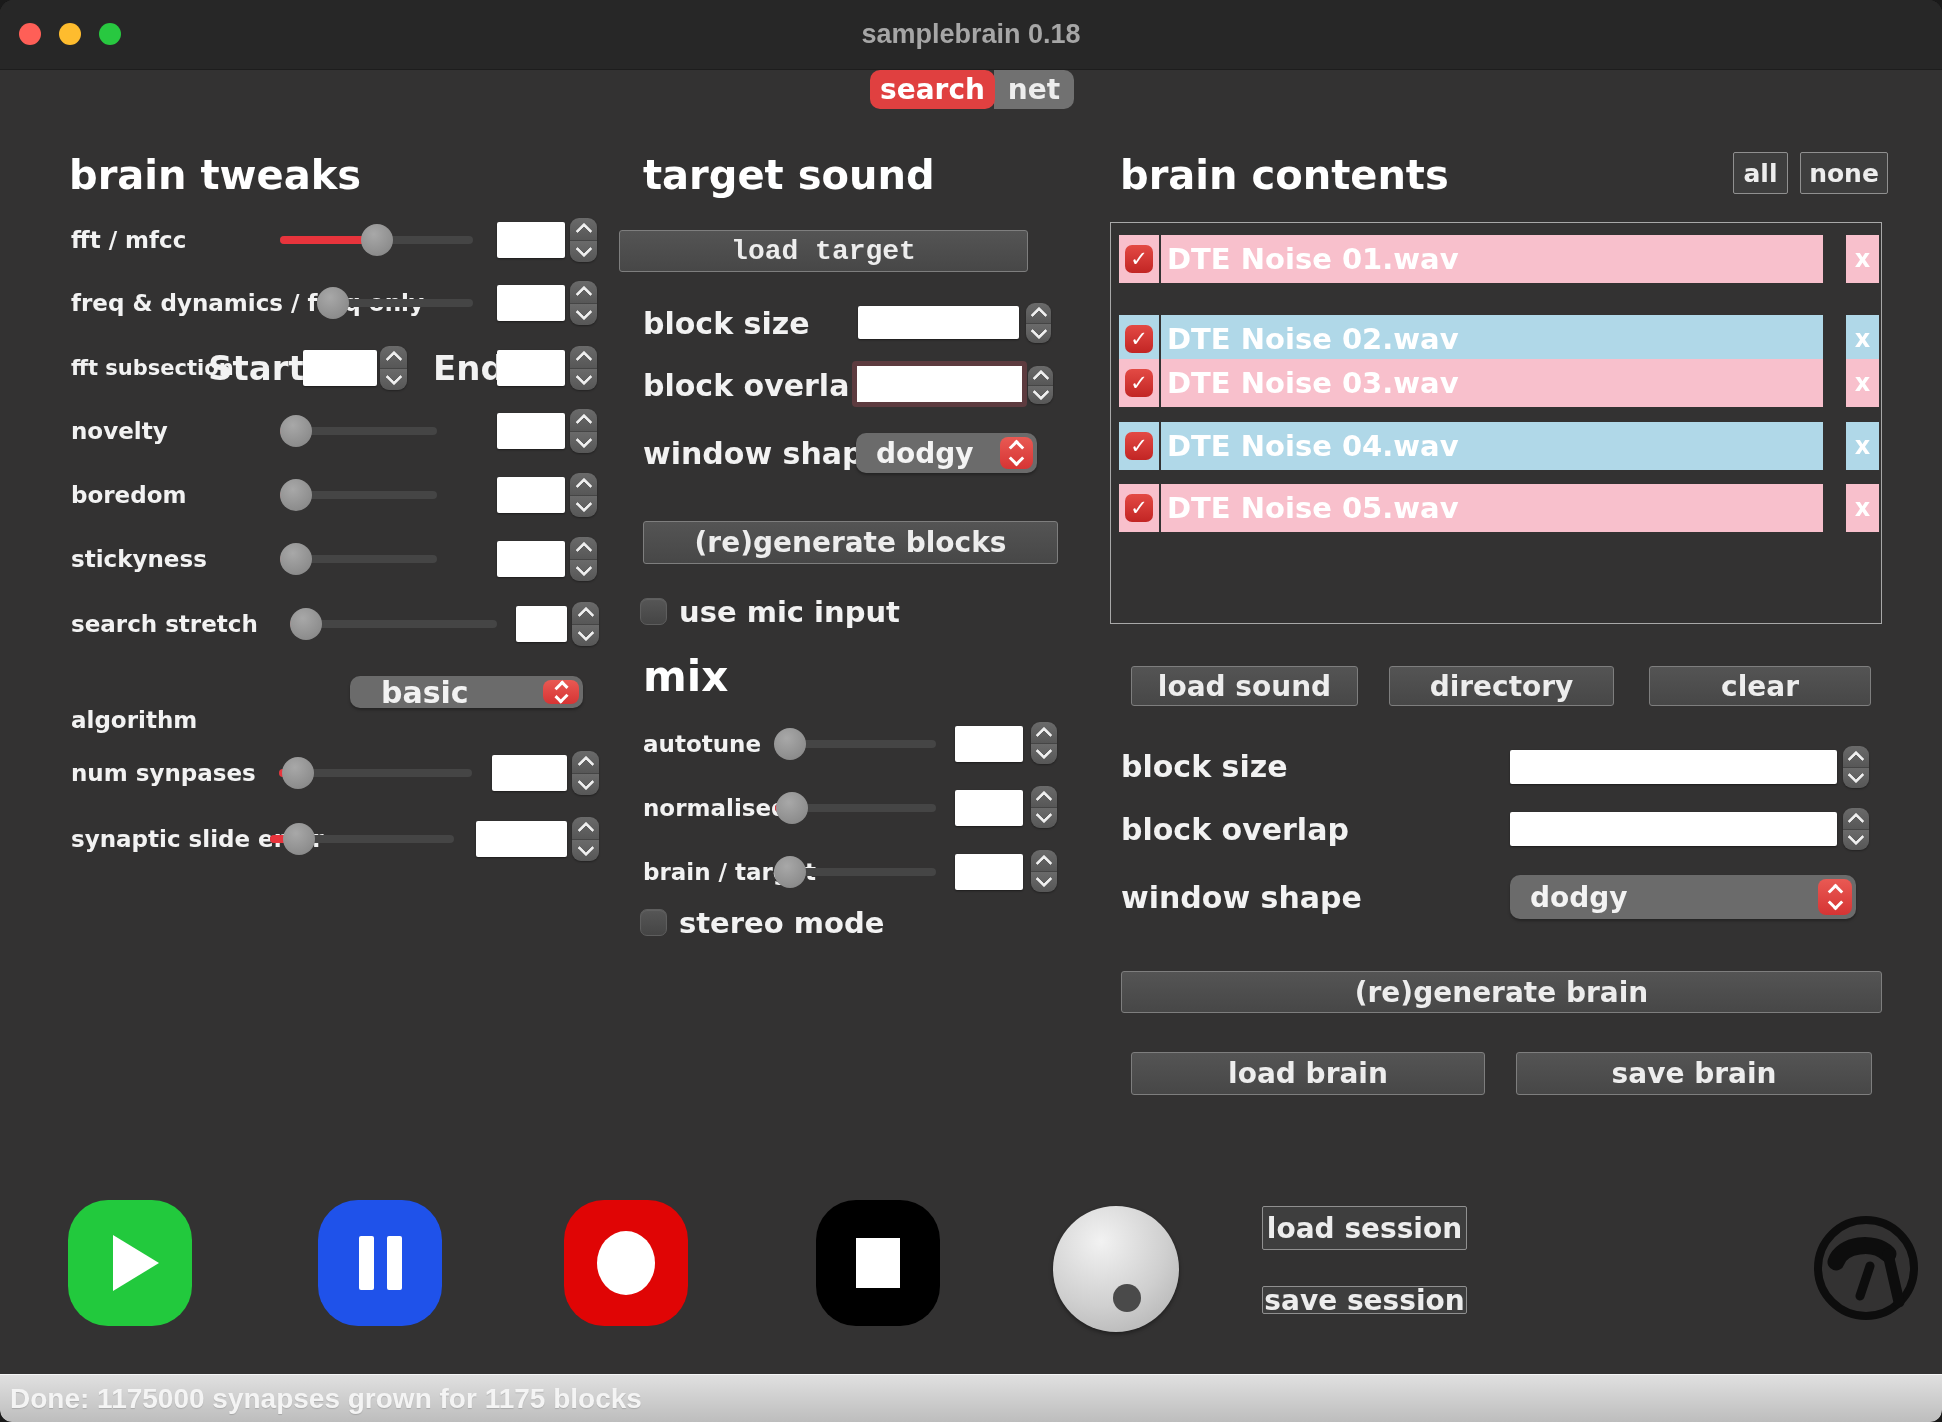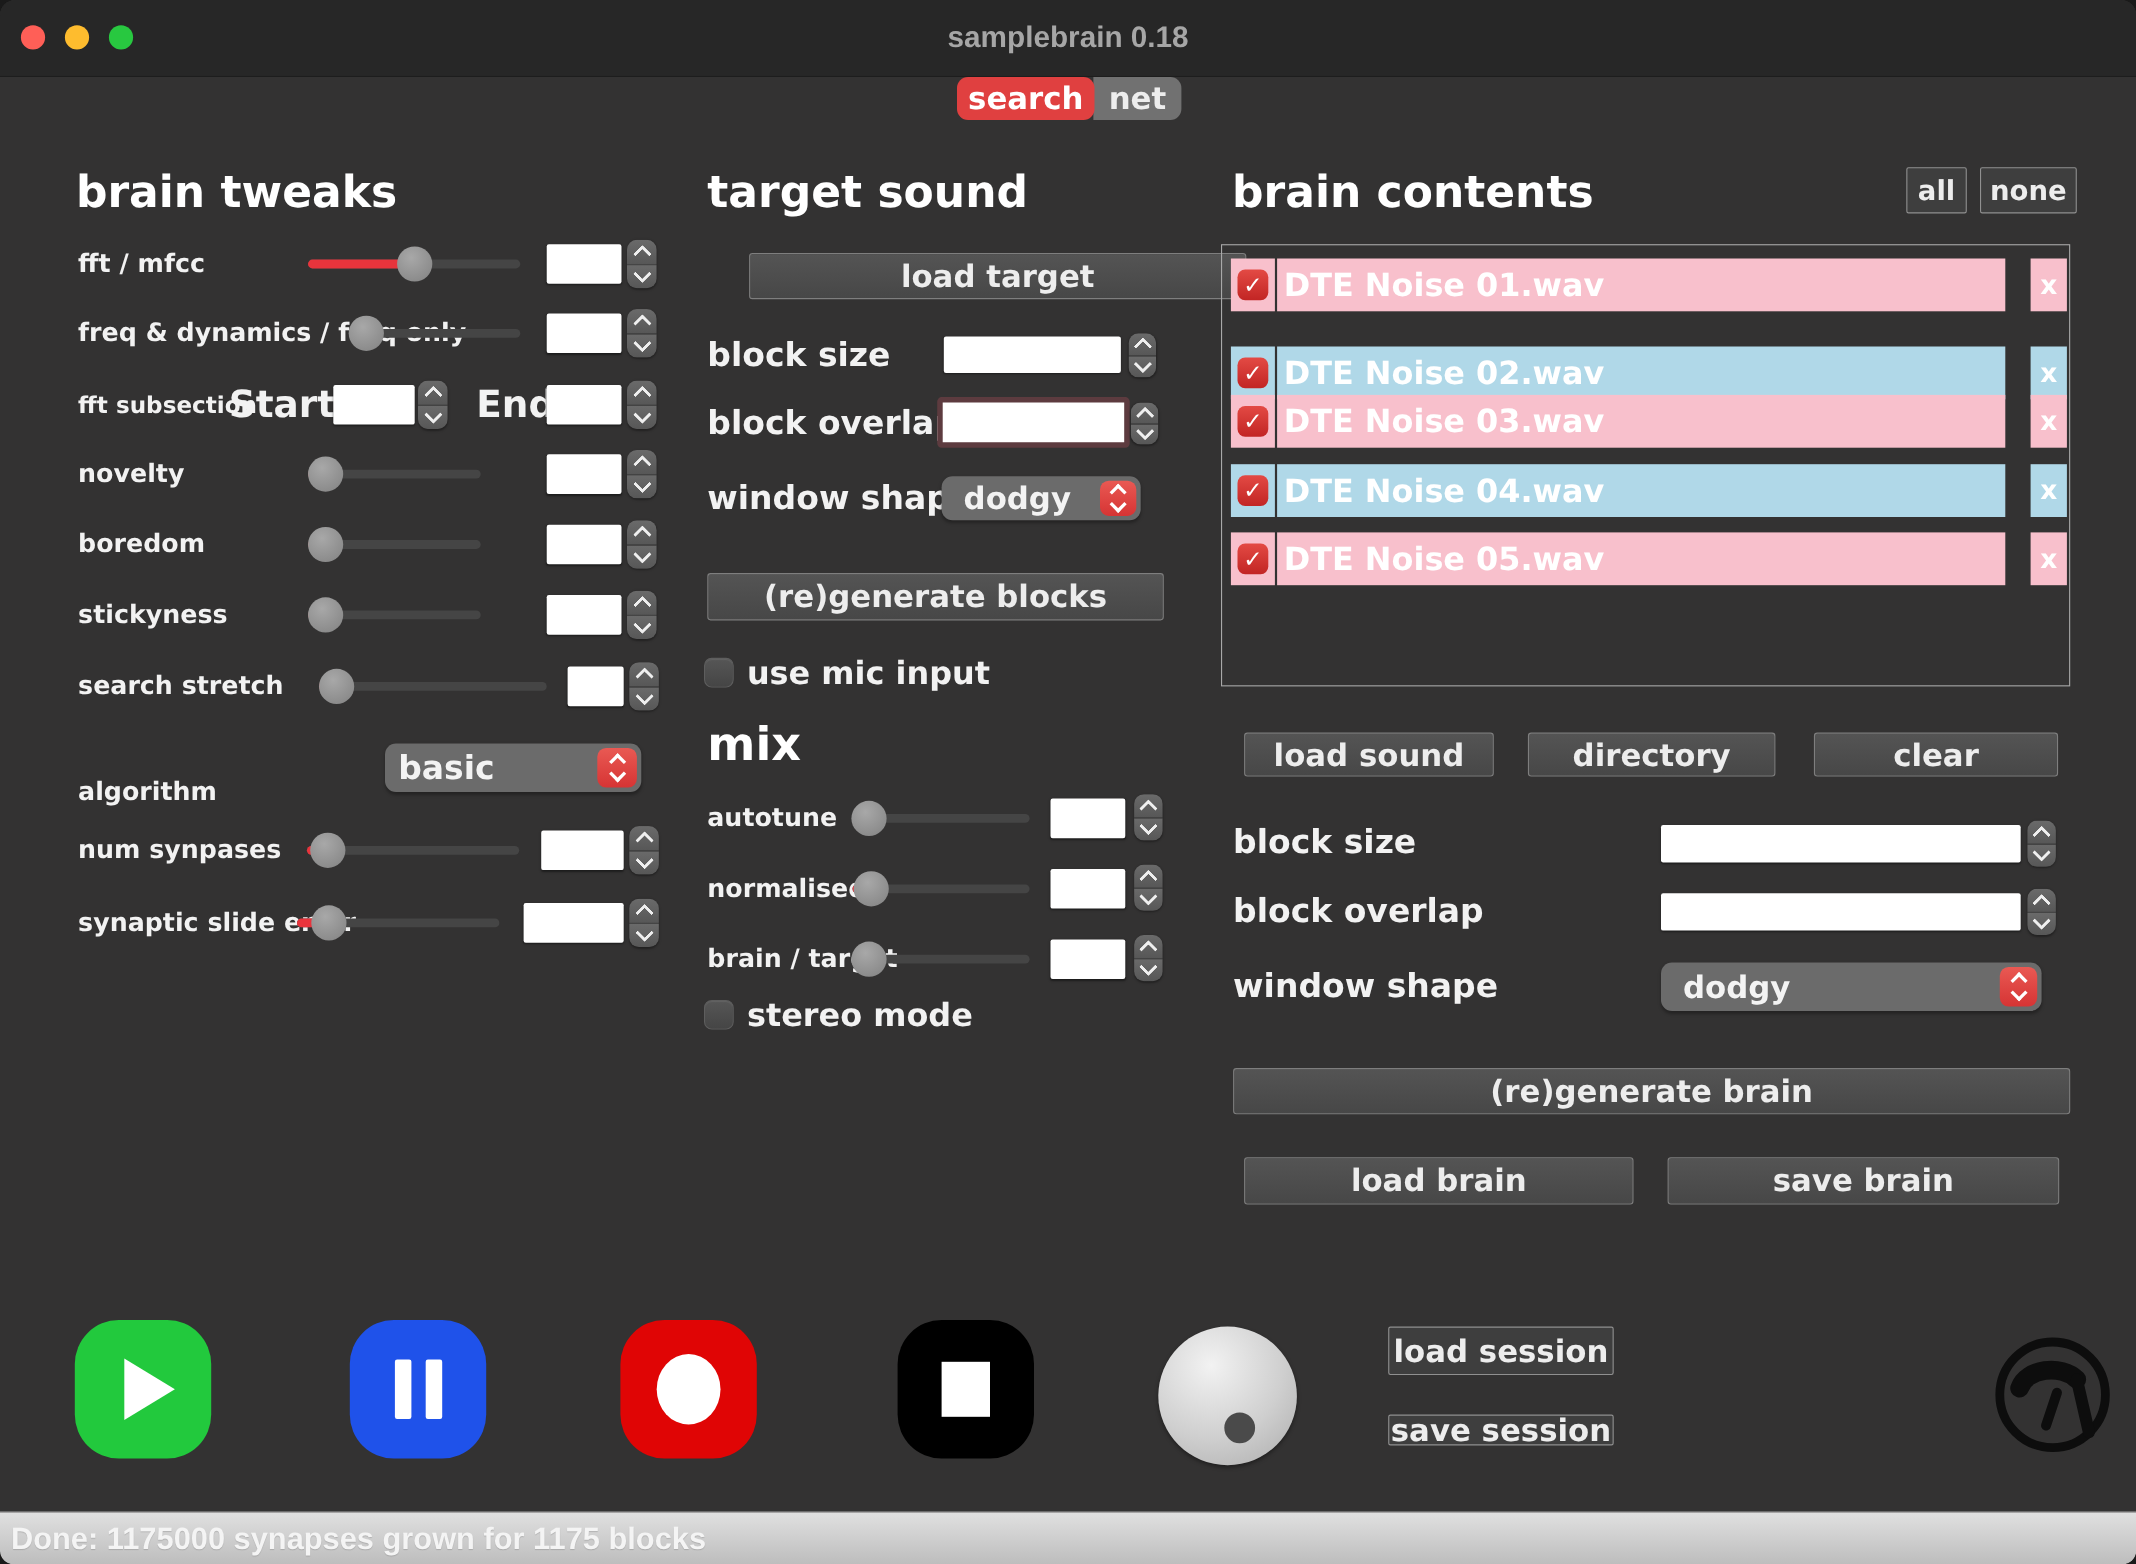--- a/index.html
+++ b/index.html
@@ -233,31 +233,31 @@
   <div class="spin" style="left:476px;top:821px;width:91px;height:36px;"></div>
   <div class="pill" style="left:572px;top:817px;">
       <div class="pb">
         <span class="cv up"></span>
       </div>
       <div class="pb pbd">
         <span class="cv dn"></span>
       </div>
     </div>
 
-  <div class="dd" style="left:350px;top:676px;width:233px;height:44px;font-size:30px;padding-left:12px;box-sizing:border-box;">
+  <div class="dd" style="left:350px;top:676px;width:233px;height:32px;font-size:30px;padding-left:31px;box-sizing:border-box;">
     <span>basic</span>
     <span class="combo" style="width:36px;">
         <span class="cv2 up"></span>
         <span class="cv2 dn"></span>
       </span>
   </div>
 
   <div class="h1" style="left:643px;top:152px;">target sound</div>
 
-  <div class="gbtn" style="left:681px;top:230px;width:452px;height:42px;">load target</div>
+  <div class="gbtn" style="left:619px;top:230px;width:409px;height:42px;font-family:Liberation Mono, monospace;">load target</div>
 
   <div class="lbl" style="left:643px;top:323px;font-size:30px;">block size</div>
   <div class="spin" style="left:858px;top:306px;width:161px;height:33px;"></div>
   <div class="pill" style="left:1026px;top:303px;width:25px;height:40px;">
       <div class="pb">
         <span class="cv up"></span>
       </div>
       <div class="pb pbd">
         <span class="cv dn"></span>
       </div>

